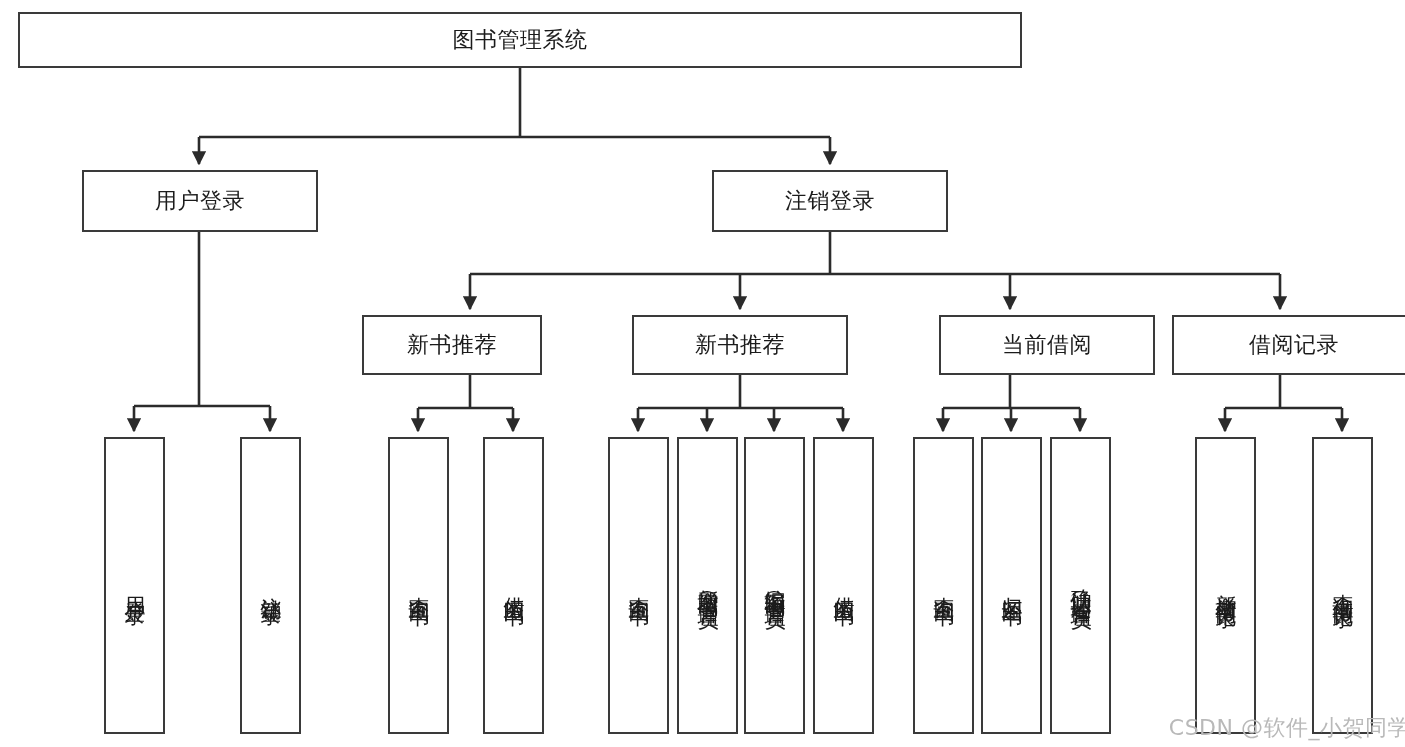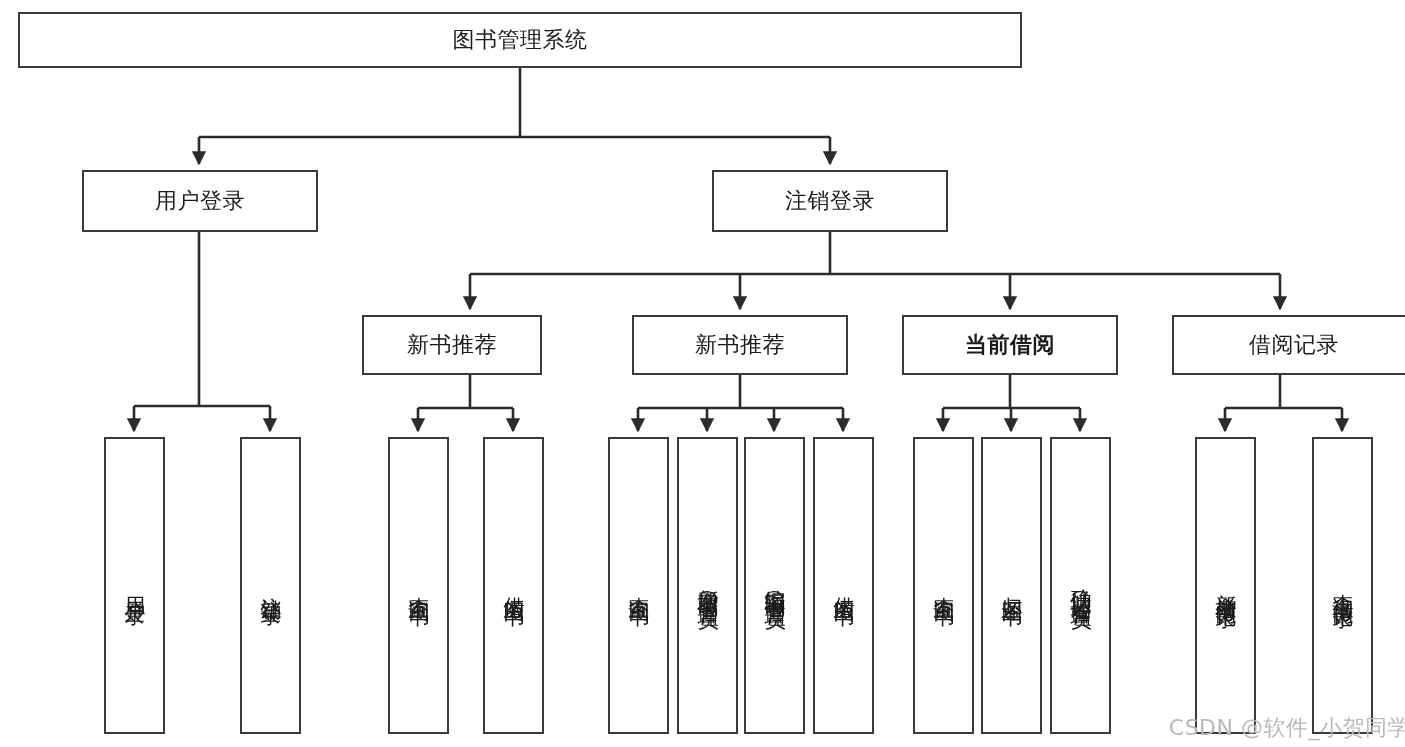--- a/index.html
+++ b/index.html
@@ -135,21 +135,21 @@
   <div class="node-box" style="left:712px; top:170px; width:236px; height:62px;">
     <span class="node-label-h">注销登录</span>
   </div>
 
   <div class="node-box" style="left:362px; top:315px; width:180px; height:60px;">
     <span class="node-label-h">新书推荐</span>
   </div>
   <div class="node-box" style="left:632px; top:315px; width:216px; height:60px;">
     <span class="node-label-h">新书推荐</span>
   </div>
-  <div class="node-box" style="left:902px; top:315px; width:216px; height:60px;font-weight:bold;">
+  <div class="node-box" style="left:939px; top:315px; width:216px; height:60px;">
     <span class="node-label-h">当前借阅</span>
   </div>
   <div class="node-box" style="left:1172px; top:315px; width:244px; height:60px;">
     <span class="node-label-h">借阅记录</span>
   </div>
 
   <div class="node-box" style="left:104px; top:437px; width:61px; height:297px;">
     <span class="node-label-v">用户登录</span>
   </div>
   <div class="node-box" style="left:240px; top:437px; width:61px; height:297px;">

